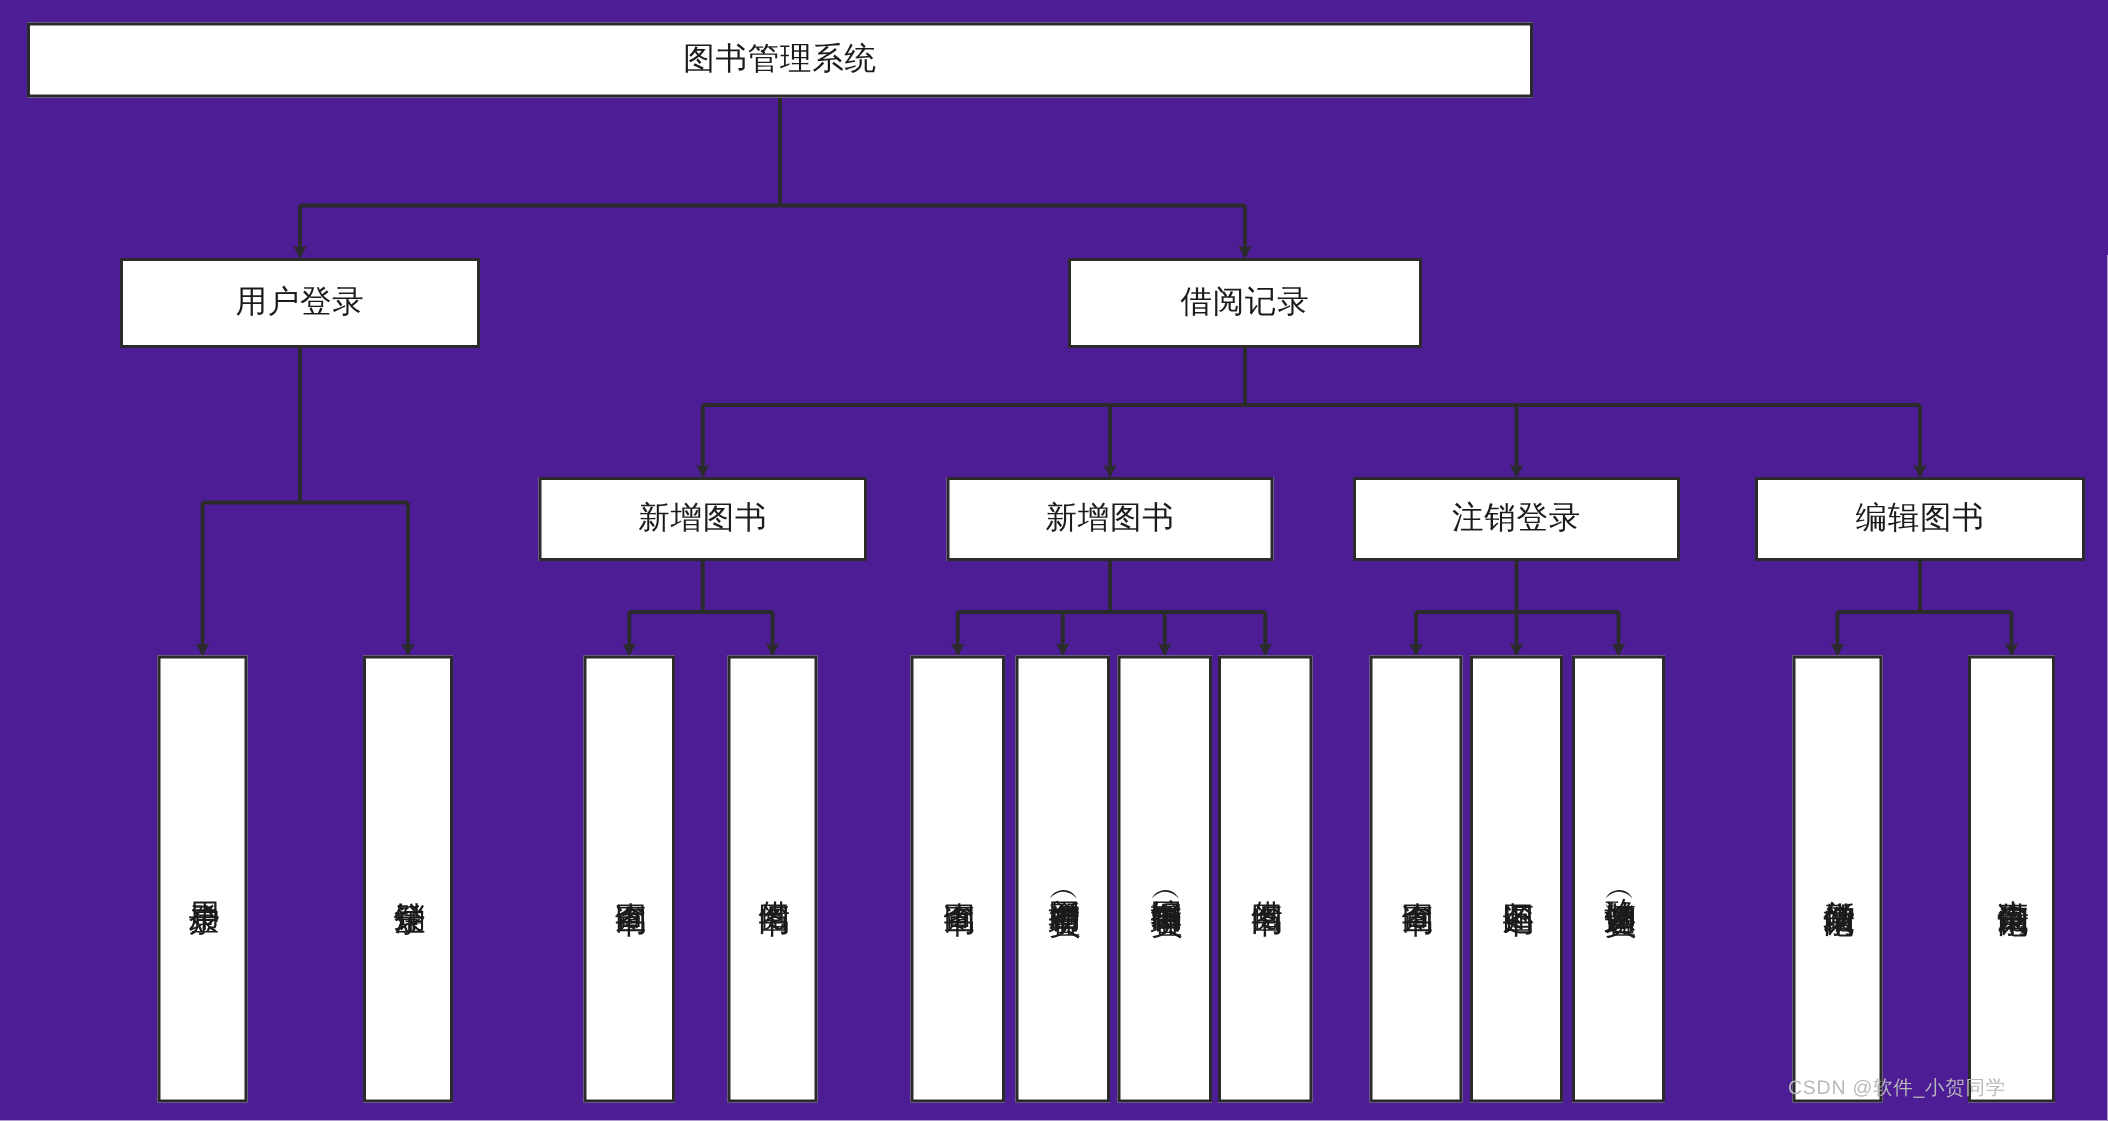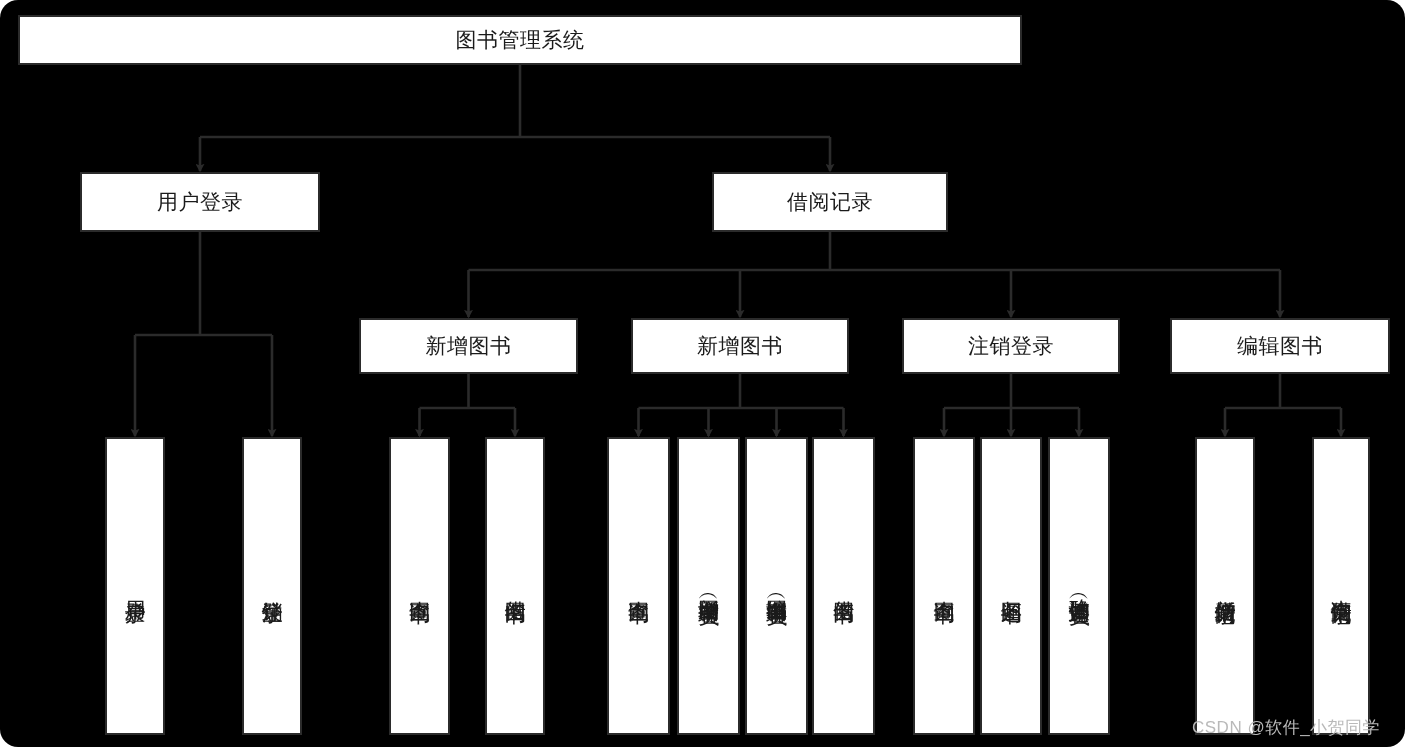--- a/index.html
+++ b/index.html
@@ -7,23 +7,22 @@
     padding: 0;
     background: #ffffff;
   }
   body {
     font-family: "Liberation Sans", "DejaVu Sans", sans-serif;
   }
   #canvas {
     position: relative;
     width: 1405px;
     height: 747px;
-    background: #000000;
+    background: #4c1d95;
     overflow: hidden;
-    border-radius: 18px;
   }
   #edges {
     position: absolute;
     left: 0;
     top: 0;
     width: 1405px;
     height: 747px;
     pointer-events: none;
   }
   .node {
@@ -55,21 +54,21 @@
     letter-spacing: 1px;
     white-space: nowrap;
   }
   .node-label {
     display: block;
     text-align: center;
   }
   #watermark {
     position: absolute;
     color: #b9b9b9;
-    font-size: 17px;
+    font-size: 13px;
     letter-spacing: 0.5px;
     white-space: nowrap;
     user-select: none;
   }
 </style>
 </head>
 <body>
 
 <div id="canvas">
   <svg id="edges" viewBox="0 0 1405 747">

